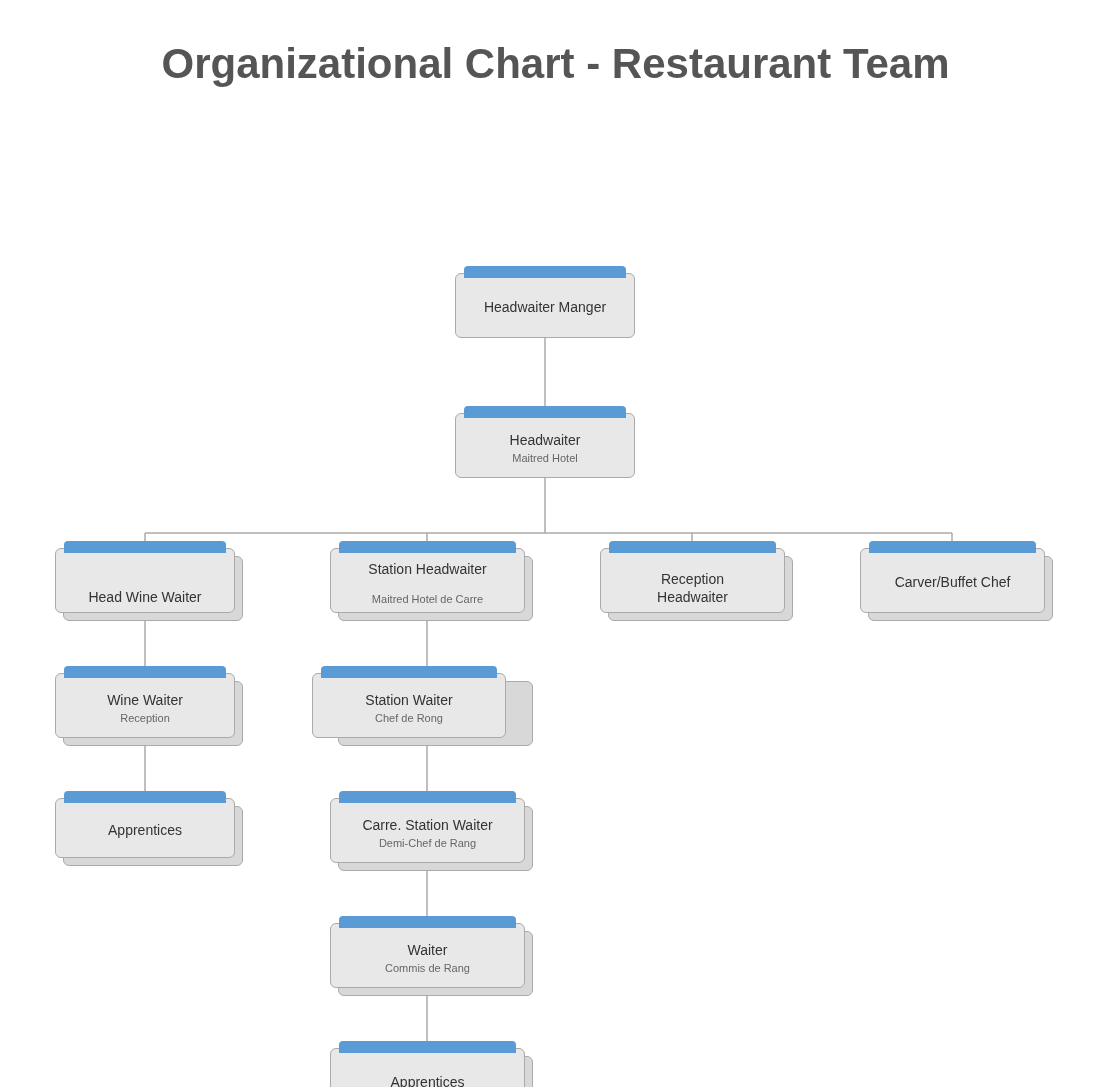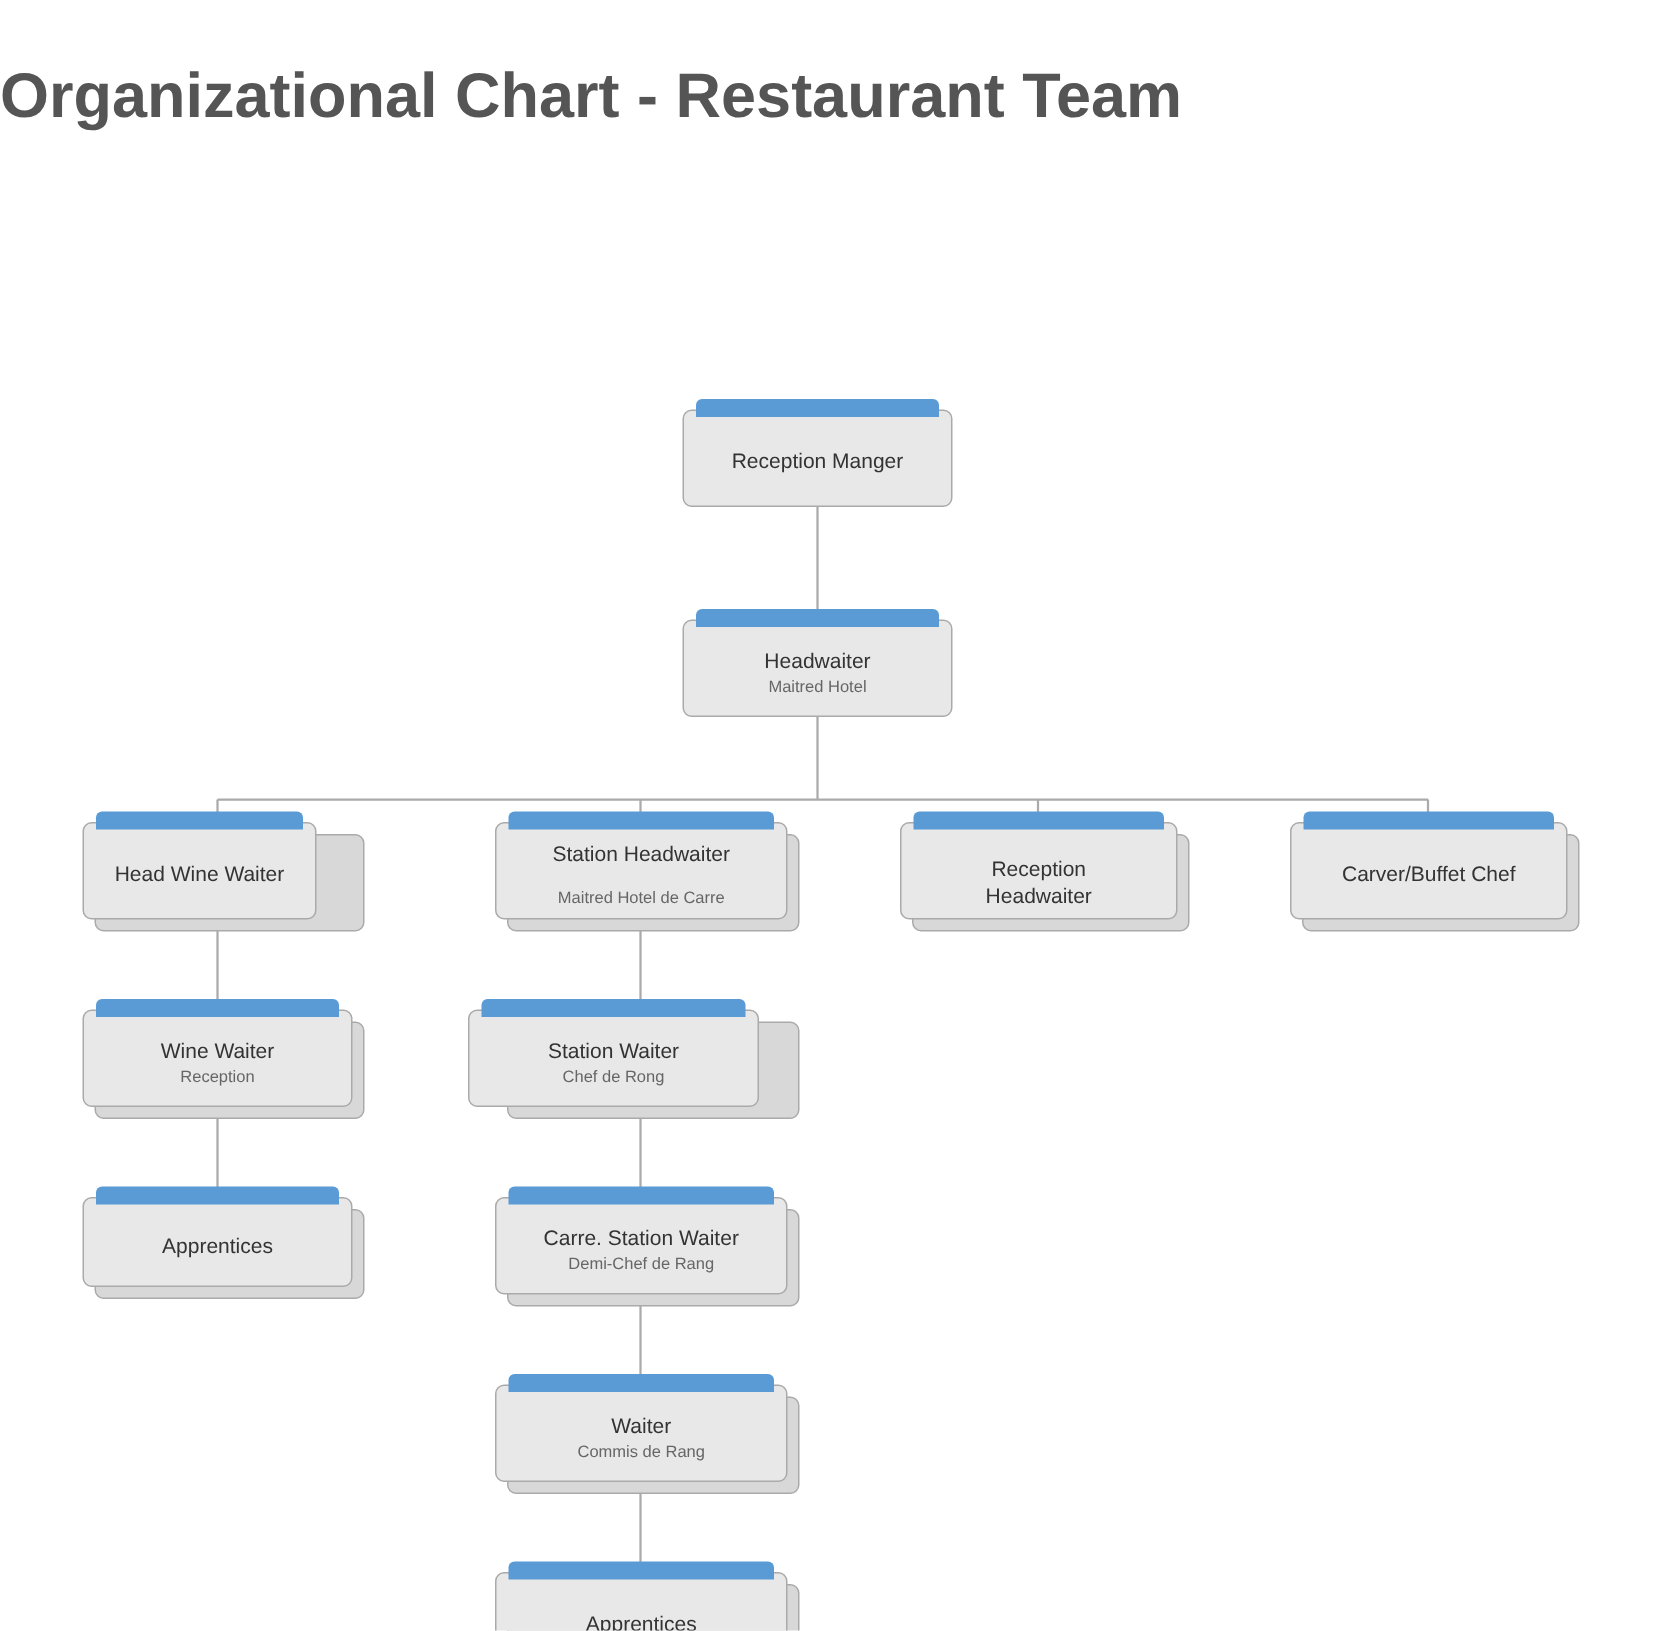--- a/index.html
+++ b/index.html
@@ -4,20 +4,21 @@
   <style>
     * { box-sizing: border-box; margin: 0; padding: 0; }
     body {
       background: #fff;
       font-family: Arial, sans-serif;
       width: 1111px;
       min-height: 1087px;
       overflow-x: hidden;
     }
     h1 {
+      text-align: center;
       font-size: 42px;
       font-weight: bold;
       color: #555;
       padding: 40px 0 30px;
     }
     .chart-container {
       position: relative;
       width: 1111px;
     }
     
@@ -95,30 +96,30 @@
     <line x1="427" y1="495" x2="427" y2="555"></line>
 
     <line x1="427" y1="620" x2="427" y2="680"></line>
 
     <line x1="427" y1="745" x2="427" y2="805"></line>
 
     <line x1="427" y1="870" x2="427" y2="930"></line>
   </svg>
 
   <div class="node" style="left:455px;top:155px;width:180px;height:65px;">
-    <span class="node-title">Reception Manger</span>
+    <span class="node-title">Headwaiter Manger</span>
   </div>
 
   <div class="node" style="left:455px;top:295px;width:180px;height:65px;">
     <span class="node-title">Headwaiter</span>
     <span class="node-sub">Maitred Hotel</span>
   </div>
 
   <div style="position:absolute;left:63px;top:438px;width:180px;height:65px;background:#d8d8d8;border:1.5px solid #aaa;border-radius:6px;z-index:0;"></div>
-  <div class="node" style="left:55px;top:430px;width:156px;height:65px;z-index:1;">
+  <div class="node" style="left:55px;top:430px;width:180px;height:65px;z-index:1;justify-content:flex-end;">
     <span class="node-title">Head Wine Waiter</span>
   </div>
 
   <div style="position:absolute;left:338px;top:438px;width:195px;height:65px;background:#d8d8d8;border:1.5px solid #aaa;border-radius:6px;z-index:0;"></div>
   <div class="node" style="left:330px;top:430px;width:195px;height:65px;z-index:1;gap:12px;">
     <span class="node-title">Station Headwaiter</span>
     <span class="node-sub">Maitred Hotel de Carre</span>
   </div>
 
   <div style="position:absolute;left:608px;top:438px;width:185px;height:65px;background:#d8d8d8;border:1.5px solid #aaa;border-radius:6px;z-index:0;"></div>

